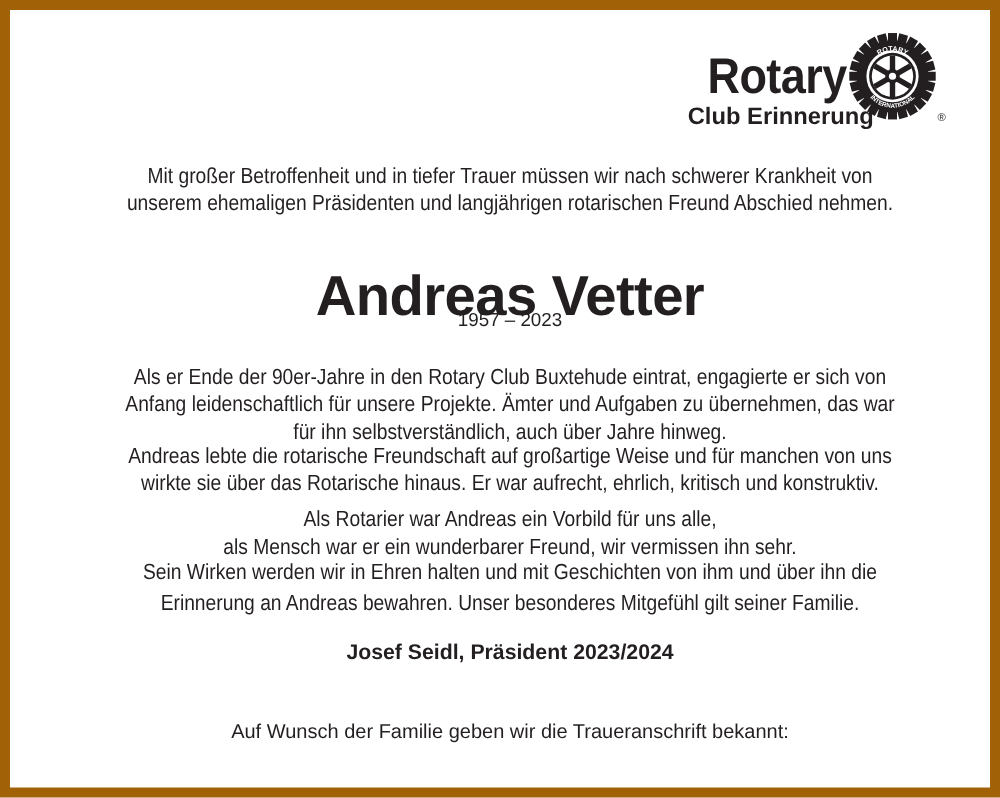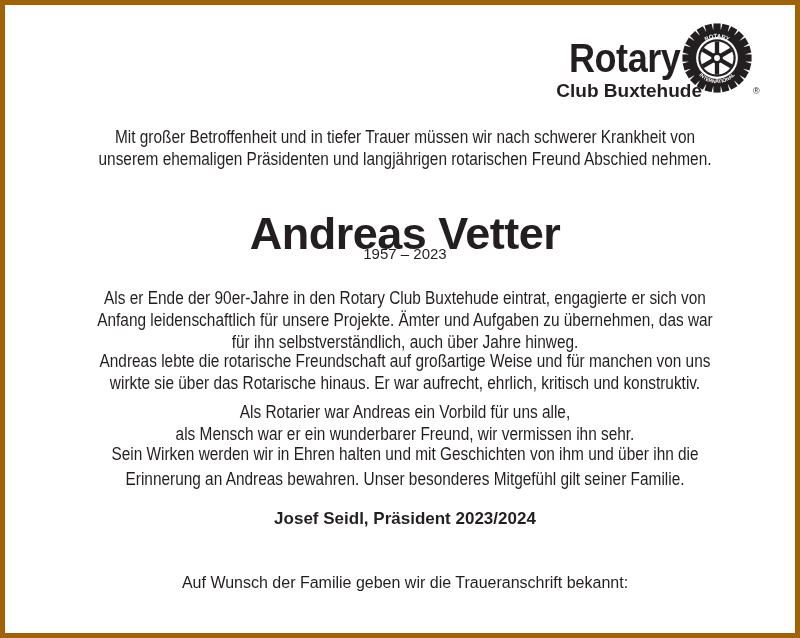--- a/index.html
+++ b/index.html
@@ -4,21 +4,21 @@
   <style>
     html, body { margin: 0; padding: 0; }
     body {
       width: 800px; height: 638px; background: #ffffff;
       font-family: "Liberation Sans", sans-serif; color: #231f20;
       overflow: hidden;
     }
     .frame {
       position: absolute; left: 0; top: 0;
       width: 800px; height: 638px; box-sizing: border-box;
-      border: 5px solid #a16207; background: #fff;
+      border: 8px solid #a16207; background: #fff;
     }
     .logo {
       position: absolute; right: 26px; top: 17px; width: 220px; height: 86px;
     }
     .logo-word {
       position: absolute; left: 20px; top: 14px;
       font-weight: bold; font-size: 40px; letter-spacing: -0.5px; color: #231f20;
       transform: scaleX(0.9); transform-origin: left top;
     }
     .logo-club {
@@ -44,21 +44,21 @@
     .address { position: absolute; left: 0; top: 566px; width: 790px; font-size: 16px; line-height: 23px; }
     .line { display: block; white-space: nowrap; }
   </style>
 </head>
 <body>
 
 <div class="frame">
 
   <div class="logo">
     <span class="logo-word">Rotary</span>
-    <span class="logo-club">Club Buxtehude</span>
+    <span class="logo-club">Club Erinnerung</span>
     <svg class="logo-wheel" viewBox="0 0 100 100">
       <g fill="#231f20">
         <circle cx="50" cy="50" r="40"></circle>
         <g id="teeth">
           <rect x="45" y="2" width="10" height="10"></rect>
           <rect x="45" y="88" width="10" height="10"></rect>
           <rect x="2" y="45" width="10" height="10"></rect>
           <rect x="88" y="45" width="10" height="10"></rect>
         </g>
         <g transform="rotate(15 50 50)">

